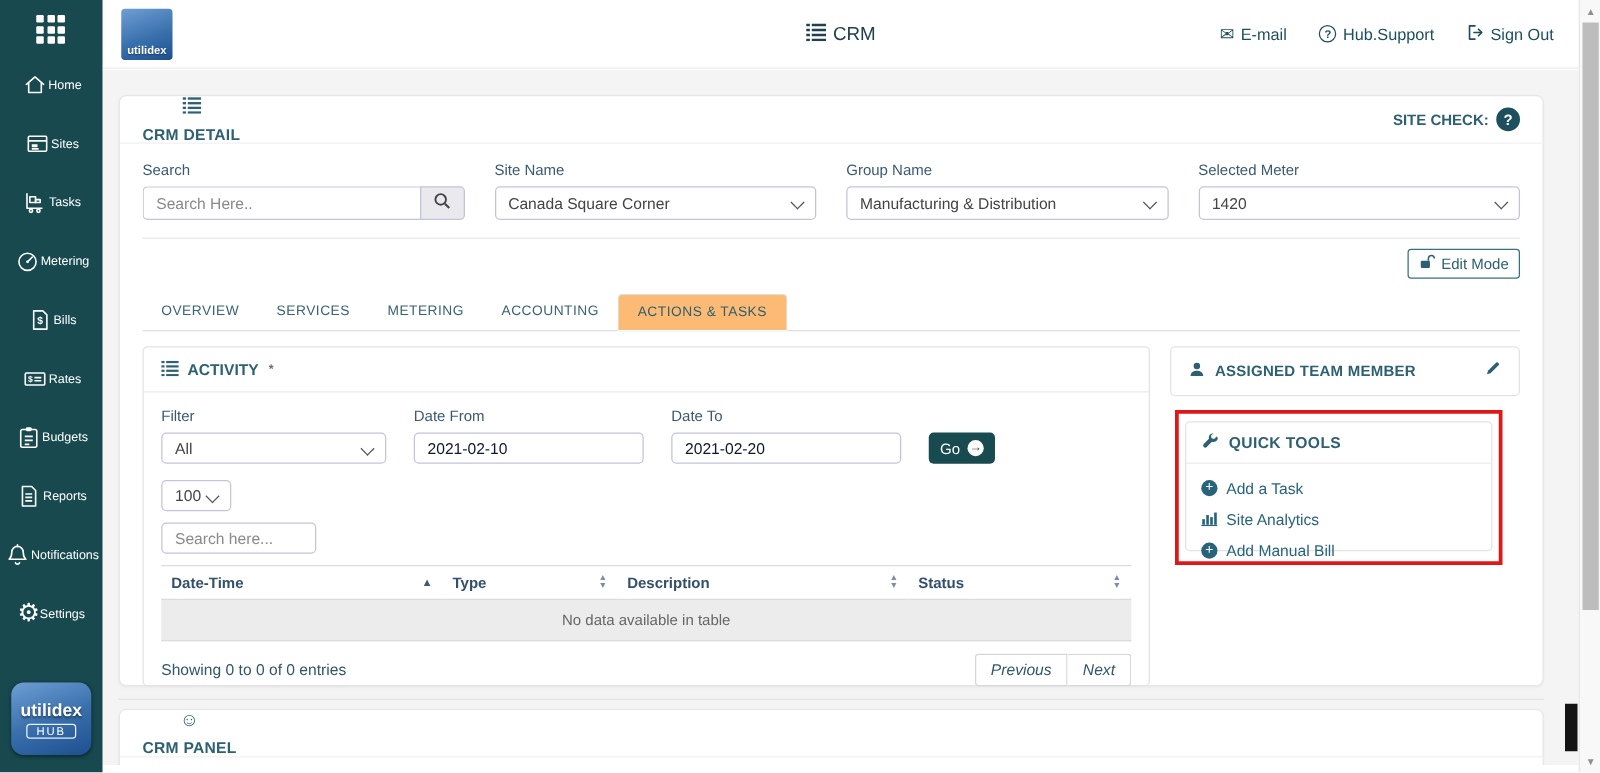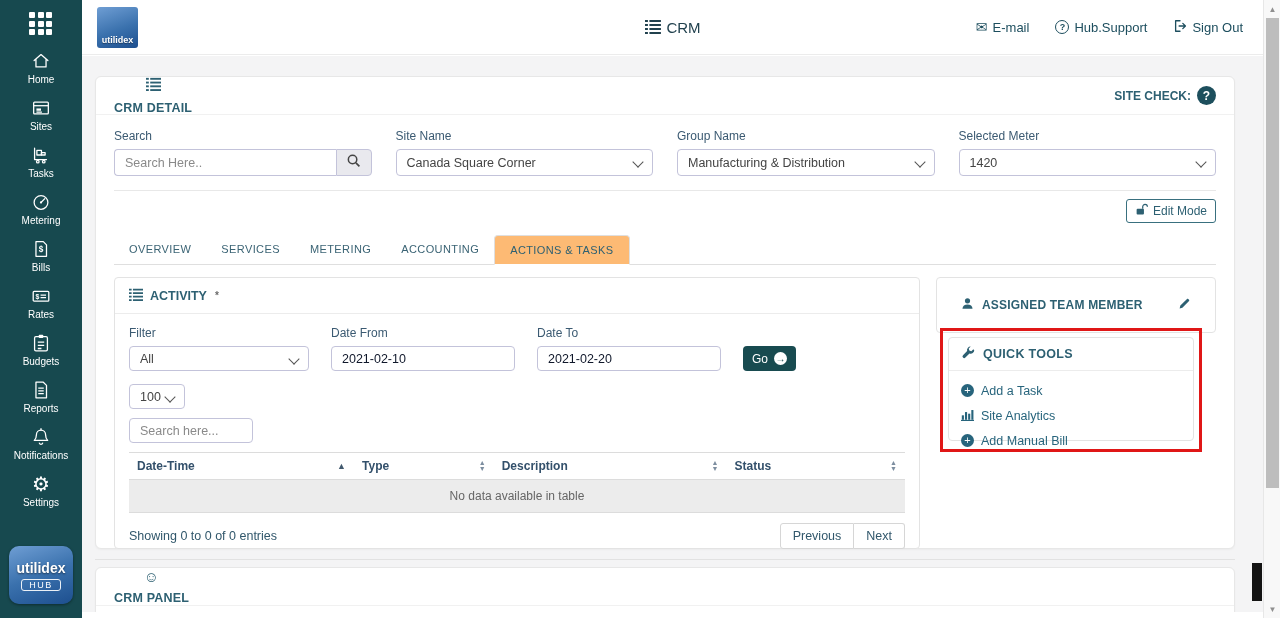--- a/index.html
+++ b/index.html
@@ -7,21 +7,21 @@
   body {
     position: relative;
     font-family: "Liberation Sans", sans-serif;
     background: #ffffff;
     overflow: hidden;
   }
   
   .sidebar{position:absolute;left:0;top:0;width:82px;height:618px;background:#17494f;display:flex;flex-direction:column;align-items:center;z-index:3;}
   .grid-icon{margin:12px auto 8px;width:24px;height:24px;display:grid;grid-template-columns:repeat(3,6px);grid-template-rows:repeat(3,6px);gap:2.5px;cursor:pointer;}
   .grid-icon i{background:#fff;border-radius:1px;}
-  .s-item{height:47px;width:100%;display:flex;flex-direction:column;align-items:center;justify-content:center;cursor:pointer;}
+  .s-item{height:47px;width:100%;display:flex;flex-direction:row;align-items:center;justify-content:center;cursor:pointer;}
   .s-item svg{display:block;}
   .s-item .s-label{color:#fff;font-size:10px;margin-top:2px;white-space:nowrap;}
   .gear-glyph{color:#fff;font-size:20px;line-height:22px;}
   .side-logo{margin-top:auto;margin-bottom:14px;width:64px;height:58px;border-radius:10px;background:linear-gradient(160deg,#6f9ed4 0%,#3a71ad 50%,#1d4f8f 100%);display:flex;flex-direction:column;align-items:center;justify-content:center;cursor:pointer;box-shadow:0 1px 3px rgba(0,0,0,.4);}
   .side-logo .lg-name{color:#fff;font-weight:bold;font-size:14px;text-shadow:0 1px 2px rgba(0,0,0,.5);}
   .side-logo .lg-sub{color:#fff;font-size:9px;letter-spacing:1.5px;border:1px solid rgba(255,255,255,.9);border-radius:3px;padding:0 7px;margin-top:3px;}
   
   .topbar{position:absolute;left:82px;top:0;width:1181px;height:55px;background:#fff;border-bottom:1px solid #ececec;display:flex;align-items:center;z-index:2;}
   .hdr-logo{margin-left:15px;width:41px;height:41px;border-radius:3px;background:linear-gradient(160deg,#6f9ed4 0%,#3a71ad 55%,#1d4f8f 100%);display:flex;align-items:flex-end;justify-content:center;cursor:pointer;}
   .hdr-logo span{color:#fff;font-weight:bold;font-size:9px;padding-bottom:3px;text-shadow:0 1px 1px rgba(0,0,0,.4);}
@@ -74,26 +74,26 @@
   .tbl-search{width:124px;margin-top:9px;height:25px;}
   table{width:100%;border-collapse:collapse;margin-top:9px;}
   th{border-top:1px solid #dcdcdc;border-bottom:1px solid #dcdcdc;font-size:12px;color:#33506b;text-align:left;padding:6px 8px;cursor:pointer;}
   th .th-in{display:flex;align-items:center;justify-content:space-between;}
   .sort-asc{font-size:9px;color:#42596e;}
   .sort-both{display:flex;flex-direction:column;font-size:7px;line-height:6px;color:#7d8ea0;}
   td.empty{background:#ececec;border-bottom:1px solid #dcdcdc;text-align:center;color:#666;font-size:12px;padding:9px;}
   .tfoot{display:flex;justify-content:space-between;align-items:center;margin-top:10px;}
   .tinfo{font-size:12.5px;color:#31576b;}
   .pager{display:flex;}
-  .pg{border:1px solid #d6d6d6;padding:5px 12px;font-size:12.5px;color:#31576b;background:#fff;cursor:pointer;}
+  .pg{border:1px solid #d6d6d6;padding:5px 12px;font-size:12.5px;color:#31576b;background:#fff;cursor:pointer;font-style:italic;}
   .pg-prev{border-radius:3px 0 0 3px;}
   .pg-next{border-radius:0 3px 3px 0;border-left:none;}
   
   .right-col{width:280px;position:relative;}
-  .team-card{height:56px;display:flex;align-items:center;justify-content:space-between;padding:0 24px;gap:30px;}
+  .team-card{height:40px;display:flex;align-items:center;justify-content:space-between;padding:0 14px;gap:30px;}
   .team-title{display:flex;align-items:center;gap:8px;color:#2d6072;font-weight:bold;font-size:12px;letter-spacing:.2px;}
   .pencil-btn{cursor:pointer;display:flex;}
   .qt-card{position:absolute;left:12px;top:60px;width:246px;height:104px;}
   .qt-head{height:33px;display:flex;align-items:center;gap:8px;padding:0 12px;border-bottom:1px solid #ececec;color:#2d6072;font-weight:bold;font-size:12.5px;letter-spacing:.3px;}
   .qt-body{padding:7px 12px;}
   .qt-link{height:25px;display:flex;align-items:center;gap:7px;font-size:12.5px;color:#27647c;cursor:pointer;}
   .plus-circle{width:13px;height:13px;border-radius:50%;background:#27647c;color:#fff;font-size:11px;line-height:12px;text-align:center;flex:0 0 13px;}
   .red-box{position:absolute;left:4px;top:51px;width:262px;height:124px;border:3px solid #e01717;z-index:6;pointer-events:none;}
   
   .hr-main{position:absolute;left:13px;top:503px;width:1140px;border-top:1px solid #e2e2e2;}

